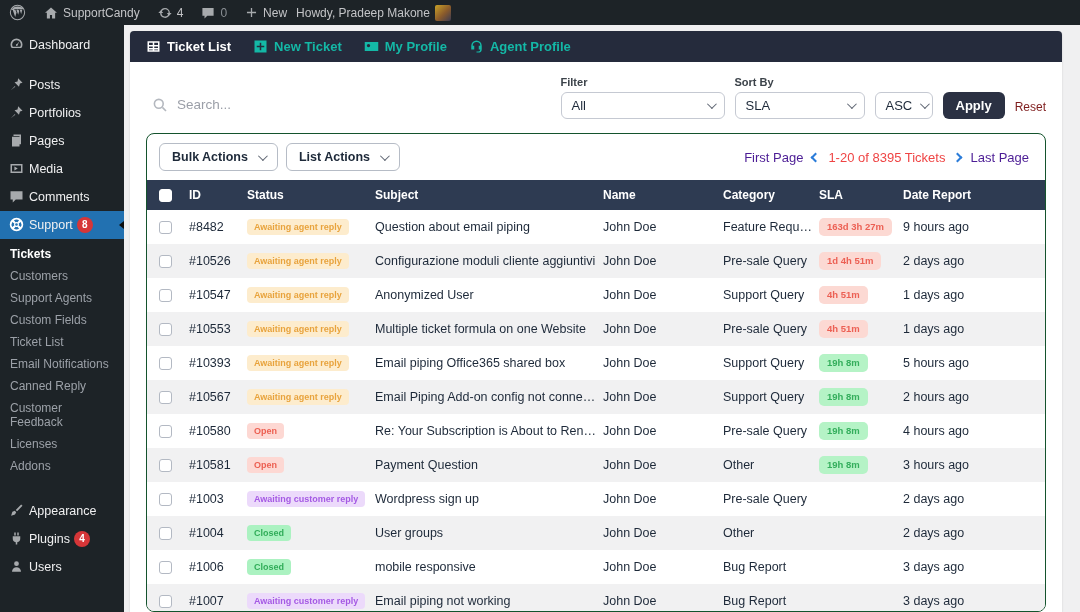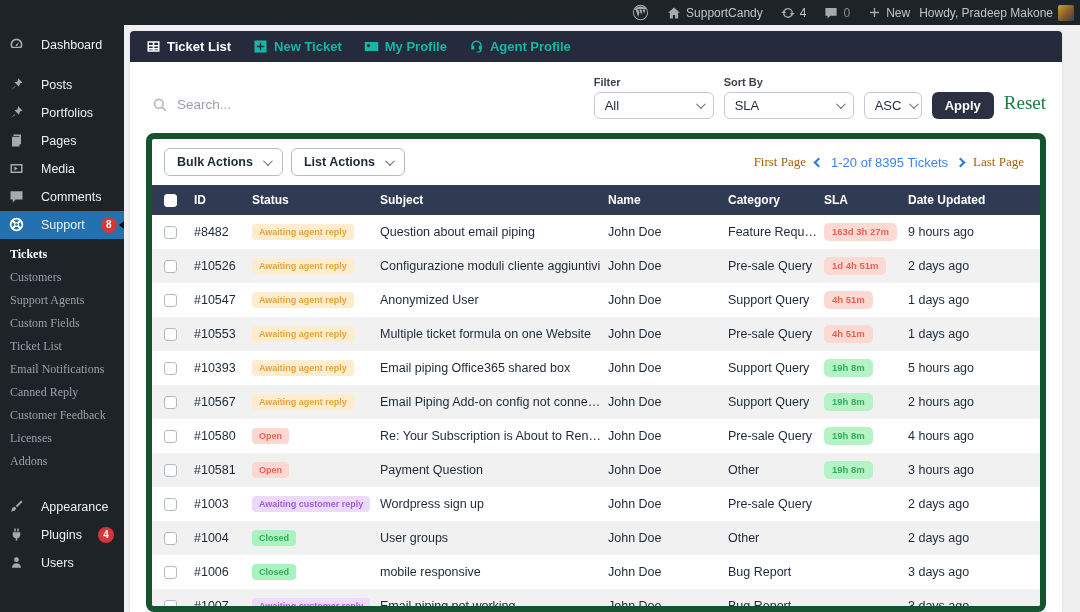--- a/index.html
+++ b/index.html
@@ -1,42 +1,42 @@
 <!DOCTYPE html>
 <html><head>
 <meta charset="utf-8">
 <style>
   * { margin:0; padding:0; box-sizing:border-box; }
   html,body { width:1080px; height:612px; overflow:hidden; }
   body { font-family:"Liberation Sans", sans-serif; background:#f0f0f1; display:flex; flex-direction:column; }
   .icon svg { display:block; }
 
   
-  #adminbar { height:25px; background:#1d2327; color:#c3c4c7; display:flex; align-items:center; justify-content:flex-end; font-size:12px; flex:0 0 auto; }
+  #adminbar { height:25px; background:#1d2327; color:#c3c4c7; display:flex; align-items:center; justify-content:flex-start; font-size:12px; flex:0 0 auto; }
   .ab-left, .ab-right { display:flex; align-items:center; height:100%; }
   .ab-item { display:flex; align-items:center; gap:5px; padding:0 9px; height:100%; cursor:pointer; }
   .ab-item .icon { color:#a7aaad; }
   .ab-dim { color:#8a8f94; }
   .ab-right { padding-right:6px; gap:5px; }
   .avatar { width:16px; height:16px; border-radius:2px; background:linear-gradient(135deg,#c9a227 0%, #8a5a2b 55%, #3b3b52 100%); }
 
   
   #app { flex:1; display:flex; min-height:0; }
   #sidebar { width:124px; background:#1d2327; color:#f0f0f1; flex:0 0 auto; padding-top:6px; font-size:12.5px; overflow:hidden; }
   #main { flex:1; background:#f0f0f1; padding:6px 18px 0 6px; min-width:0; }
   #container { height:100%; display:flex; flex-direction:column; border-radius:4px 4px 0 0; overflow:hidden; box-shadow:0 1px 2px rgba(0,0,0,.15); }
 
   
-  .menu-item { position:relative; display:flex; align-items:center; gap:16px; padding:6px 8px 6px 9px; color:#f0f0f1; cursor:pointer; }
+  .menu-item { position:relative; display:flex; align-items:center; gap:4px; padding:6px 8px 6px 9px; color:#f0f0f1; cursor:pointer; }
   .menu-item .icon { color:#a7aaad; width:16px; height:16px; flex:0 0 auto; }
   .menu-item.active { background:#2271b1; }
   .menu-item.active .icon { color:#fff; }
   .menu-item.active::after { content:''; position:absolute; right:0; top:50%; transform:translateY(-50%); border:4px solid transparent; border-right:5px solid #0c0d0f; }
   .menu-badge { background:#d63638; color:#fff; font-size:10px; border-radius:9px; min-width:16px; height:16px; line-height:16px; text-align:center; padding:0 4px; font-weight:bold; }
-  .submenu { padding:4px 0 8px 0;font-family:Liberation Serif, serif; }
+  .submenu { padding:4px 0 8px 0; }
   .submenu-item { padding:4px 8px 4px 10px; color:#9ca1a8; font-size:12px; cursor:pointer; }
   .submenu-item.active { color:#fff; font-weight:bold; }
   .menu-sep { height:12px; }
 
   
   #tabbar { height:31px; background:#252b3c; display:flex; align-items:center; gap:22px; padding:0 16px; flex:0 0 auto; }
   .tab { display:flex; align-items:center; gap:6px; color:#14b8a6; font-size:13px; font-weight:bold; cursor:pointer; }
   .tab .icon { width:15px; height:15px; }
   .tab.active { color:#ffffff; }
 
@@ -44,35 +44,35 @@
   #contentbody { background:#fff; flex:1; padding:14px 16px 0 16px; min-height:0; display:flex; flex-direction:column; }
 
   
   #filterrow { display:flex; align-items:flex-end; gap:10px; padding-bottom:6px; }
   #searchwrap { flex:1; display:flex; align-items:flex-start; gap:9px; padding:0 0 6px 6px; color:#b4b8bf; }
   #searchwrap input { border:none; outline:none; font-size:13.5px; font-family:inherit; color:#3c434a; width:300px; }
   #searchwrap input::placeholder { color:#9b9fa8; }
   .fgroup { display:flex; flex-direction:column; gap:4px; }
   .flabel { font-size:11px; font-weight:bold; color:#3c434a; }
   .fselect { display:flex; align-items:center; justify-content:space-between; gap:8px; border:1px solid #c5c9d2; border-radius:6px; background:#fff; height:27px; padding:0 10px; font-size:13px; color:#1d2939; cursor:pointer; }
-  .fselect.w-filter { width:120px; }
+  .fselect.w-filter { width:164px; }
   .fselect.w-sort { width:130px; }
   .fselect.w-order { width:58px; }
   .chev { width:7px; height:7px; border-right:1.8px solid #5f6673; border-bottom:1.8px solid #5f6673; transform:rotate(45deg) translateY(-2px); flex:0 0 auto; }
   #applybtn { height:27px; background:#2b3143; color:#fff; border:none; border-radius:6px; padding:0 13px; font-size:13px; font-weight:bold; font-family:inherit; cursor:pointer; }
-  #resetlink { font-size:19px; color:#15803d; cursor:pointer; padding-bottom:5px;font-family:Liberation Serif, serif; }
-
-  
-  #card { margin-top:8px; border:6px solid #14532d; border-radius:8px; flex:1; min-height:0; overflow:hidden; display:flex; flex-direction:column; }
+  #resetlink { font-size:12px; color:#7f1d1d; cursor:pointer; padding-bottom:5px; }
+
+  
+  #card { margin-top:8px; border:1px solid #14532d; border-radius:8px; flex:1; min-height:0; overflow:hidden; display:flex; flex-direction:column; }
   #toolbar { display:flex; align-items:center; justify-content:space-between; padding:9px 12px; }
   .tool-left { display:flex; gap:8px; }
   .tbtn { display:flex; align-items:center; gap:10px; border:1px solid #b6bcc6; border-radius:6px; background:#fff; height:28px; padding:0 12px; font-size:12.5px; font-weight:bold; color:#1d2939; cursor:pointer; }
   .pager { display:flex; align-items:center; gap:9px; font-size:13px; padding-right:4px; }
-  .pglink { color:#a16207; cursor:pointer;font-family:Liberation Serif, serif; }
-  .pgtext { color:#3b82f6; }
+  .pglink { color:#4c1d95; cursor:pointer; }
+  .pgtext { color:#ef4444; }
   .pgchev { width:7px; height:7px; border-right:2px solid #2b7cd9; border-bottom:2px solid #2b7cd9; cursor:pointer; }
   .pgchev.left { transform:rotate(135deg); }
   .pgchev.right { transform:rotate(-45deg); }
 
   
   #tablewrap { flex:1; min-height:0; overflow:hidden; }
   .trow { display:grid; grid-template-columns:42px 58px 128px 228px 120px 96px 84px 1fr; align-items:center; }
   #thead { background:#2e3b52; color:#fff; font-size:12px; font-weight:bold; height:30px; }
   .tbody-row { height:34px; font-size:12.5px; color:#1d2939; background:#fff; }
   .tbody-row:nth-child(even) { background:#f1f1f2; }
@@ -331,21 +331,21 @@
             <div class="trow" id="thead">
               <div class="cell ck">
                 <span class="ckbox" style="background:#fff"></span>
               </div>
             <div class="cell">ID</div>
                 <div class="cell">Status</div>
                 <div class="cell">Subject</div>
                 <div class="cell">Name</div>
                 <div class="cell">Category</div>
                 <div class="cell">SLA</div>
-                <div class="cell">Date Updated</div>
+                <div class="cell">Date Report</div>
               </div>
             <div id="tbody">
                 <div class="trow tbody-row">
                   <div class="cell ck">
                     <span class="ckbox"></span>
                   </div>
                   <div class="cell">#8482</div>
                   <div class="cell"><span class="badge" style="background:#fdeccd;color:#e8a33d">Awaiting agent reply</span></div>
                   <div class="cell">Question about email piping</div>
                   <div class="cell">John Doe</div>

